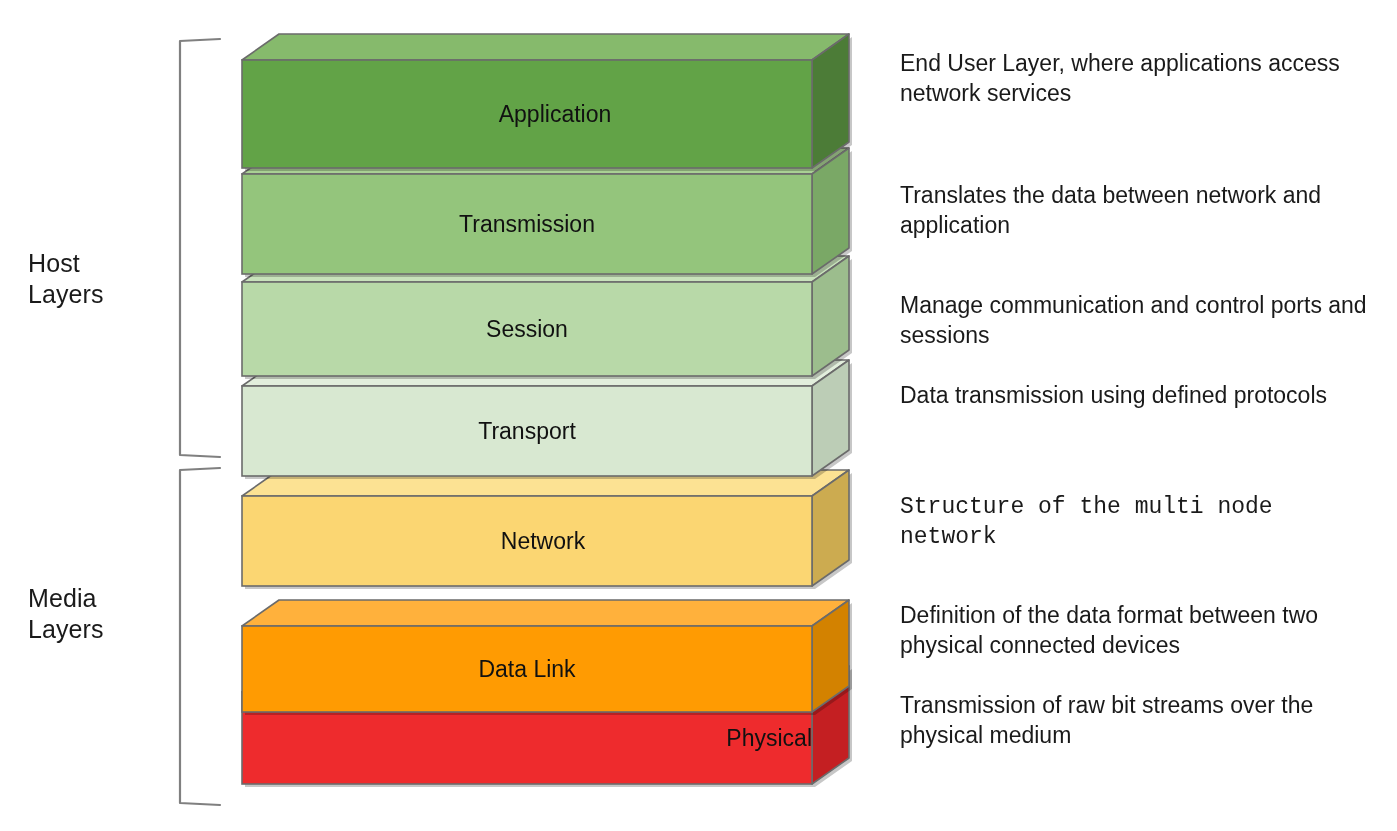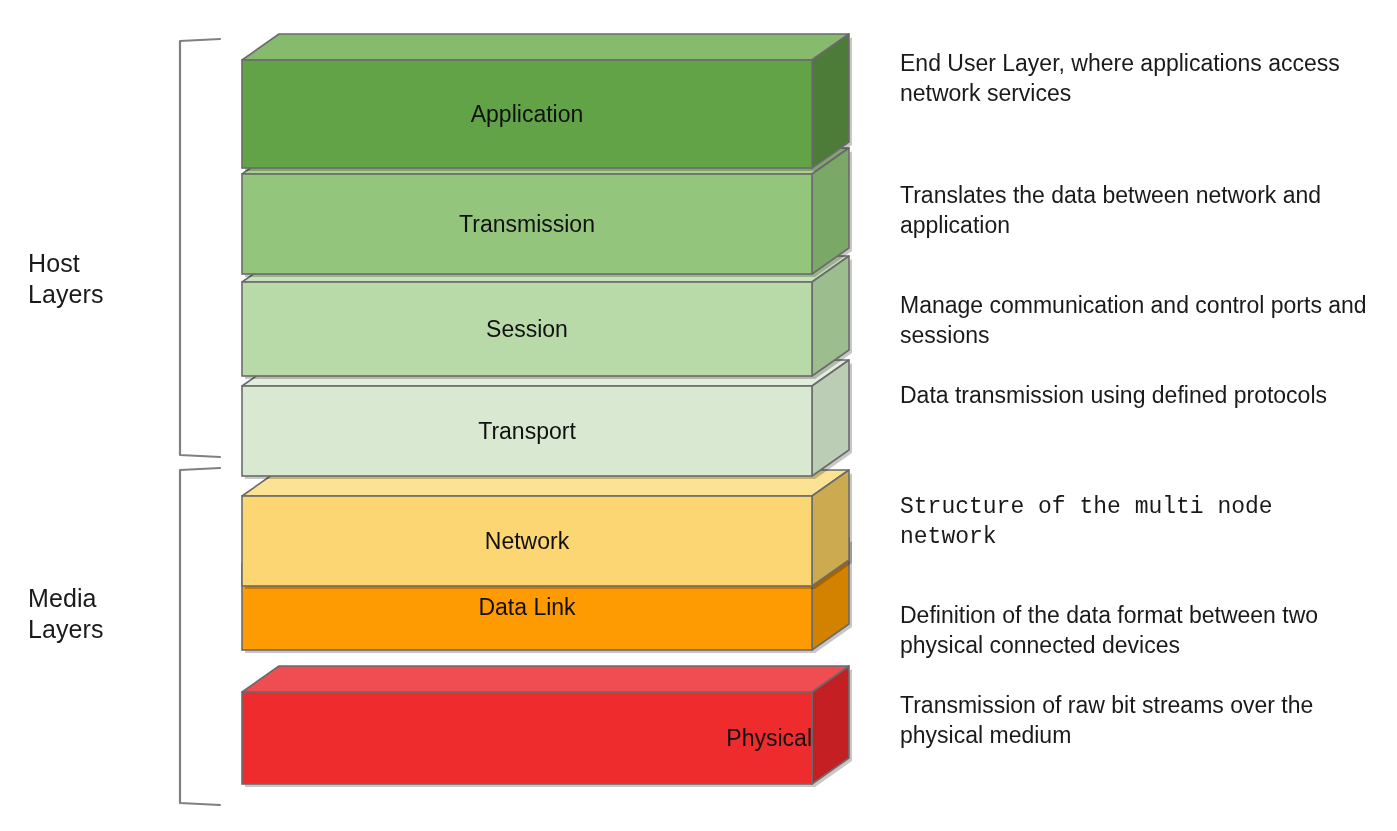--- a/index.html
+++ b/index.html
@@ -99,37 +99,37 @@
   <div id="layer-stack">
       <div class="layer-block" style="top: 662px; z-index: 11;">
         <svg class="layer-svg" width="615" height="126" viewBox="0 0 615 126">
           <path d="M 7 33 L 577 33 L 614 7 L 614 99 L 577 125 L 7 125 Z" fill="rgba(0,0,0,0.22)"></path>
           <path d="M 4 30 L 41 4 L 611 4 L 574 30 Z" fill="#ef4d51" stroke="#6b6b6b" stroke-width="1.6" stroke-linejoin="round"></path>
           <path d="M 574 30 L 611 4 L 611 96 L 574 122 Z" fill="#c41f22" stroke="#6b6b6b" stroke-width="1.6" stroke-linejoin="round"></path>
           <rect x="4" y="30" width="570" height="92" fill="#ee2b2d" stroke="#6b6b6b" stroke-width="1.6"></rect>
         </svg>
         <div class="layer-label" style="top: 63px; left: 4px; text-align: right;">Physical</div>
       </div>
-      <div class="layer-block" style="top: 534px; z-index: 12;">
+      <div class="layer-block" style="top: 596px; z-index: 12;">
         <svg class="layer-svg" width="615" height="120" viewBox="0 0 615 120">
           <path d="M 7 33 L 577 33 L 614 7 L 614 93 L 577 119 L 7 119 Z" fill="rgba(0,0,0,0.22)"></path>
           <path d="M 4 30 L 41 4 L 611 4 L 574 30 Z" fill="#ffb13c" stroke="#6b6b6b" stroke-width="1.6" stroke-linejoin="round"></path>
           <path d="M 574 30 L 611 4 L 611 90 L 574 116 Z" fill="#d38200" stroke="#6b6b6b" stroke-width="1.6" stroke-linejoin="round"></path>
           <rect x="4" y="30" width="570" height="86" fill="#ff9b02" stroke="#6b6b6b" stroke-width="1.6"></rect>
         </svg>
         <div class="layer-label" style="top: 60px; left: 4px;">Data Link</div>
       </div>
       <div class="layer-block" style="top: 466px; z-index: 13;">
         <svg class="layer-svg" width="615" height="124" viewBox="0 0 615 124">
           <path d="M 7 33 L 577 33 L 614 7 L 614 97 L 577 123 L 7 123 Z" fill="rgba(0,0,0,0.22)"></path>
           <path d="M 4 30 L 41 4 L 611 4 L 574 30 Z" fill="#fce293" stroke="#6b6b6b" stroke-width="1.6" stroke-linejoin="round"></path>
           <path d="M 574 30 L 611 4 L 611 94 L 574 120 Z" fill="#ccab50" stroke="#6b6b6b" stroke-width="1.6" stroke-linejoin="round"></path>
           <rect x="4" y="30" width="570" height="90" fill="#fbd672" stroke="#6b6b6b" stroke-width="1.6"></rect>
         </svg>
-        <div class="layer-label" style="top: 62px; left: 4px;">Network</div>
+        <div class="layer-label" style="top: 62px; left: 20px;">Network</div>
       </div>
       <div class="layer-block" style="top: 356px; z-index: 14;">
         <svg class="layer-svg" width="615" height="124" viewBox="0 0 615 124">
           <path d="M 7 33 L 577 33 L 614 7 L 614 97 L 577 123 L 7 123 Z" fill="rgba(0,0,0,0.22)"></path>
           <path d="M 4 30 L 41 4 L 611 4 L 574 30 Z" fill="#e2eedc" stroke="#6b6b6b" stroke-width="1.6" stroke-linejoin="round"></path>
           <path d="M 574 30 L 611 4 L 611 94 L 574 120 Z" fill="#bccdb6" stroke="#6b6b6b" stroke-width="1.6" stroke-linejoin="round"></path>
           <rect x="4" y="30" width="570" height="90" fill="#d8e8d1" stroke="#6b6b6b" stroke-width="1.6"></rect>
         </svg>
         <div class="layer-label" style="top: 62px; left: 4px;">Transport</div>
       </div>
@@ -151,21 +151,21 @@
         </svg>
         <div class="layer-label" style="top: 67px; left: 4px;">Transmission</div>
       </div>
       <div class="layer-block" style="top: 30px; z-index: 17;">
         <svg class="layer-svg" width="615" height="142" viewBox="0 0 615 142">
           <path d="M 7 33 L 577 33 L 614 7 L 614 115 L 577 141 L 7 141 Z" fill="rgba(0,0,0,0.22)"></path>
           <path d="M 4 30 L 41 4 L 611 4 L 574 30 Z" fill="#86ba6c" stroke="#6b6b6b" stroke-width="1.6" stroke-linejoin="round"></path>
           <path d="M 574 30 L 611 4 L 611 112 L 574 138 Z" fill="#4c7c37" stroke="#6b6b6b" stroke-width="1.6" stroke-linejoin="round"></path>
           <rect x="4" y="30" width="570" height="108" fill="#62a347" stroke="#6b6b6b" stroke-width="1.6"></rect>
         </svg>
-        <div class="layer-label" style="top: 71px; left: 4px;">Application</div>
+        <div class="layer-label" style="top: 71px; left: 4px; padding-left: 28px;">Application</div>
       </div>
     </div>
 
   <div id="desc-stack">
       <div class="layer-desc" style="top: 690px;">Transmission of raw bit streams over the physical medium</div>
       <div class="layer-desc" style="top: 600px;">Definition of the data format between two physical connected devices</div>
       <div class="layer-desc" style="top: 492px; font-family: Liberation Mono, monospace;">Structure of the multi node network</div>
       <div class="layer-desc" style="top: 380px;">Data transmission using defined protocols</div>
       <div class="layer-desc" style="top: 290px;">Manage communication and control ports and sessions</div>
       <div class="layer-desc" style="top: 180px;">Translates the data between network and application</div>

